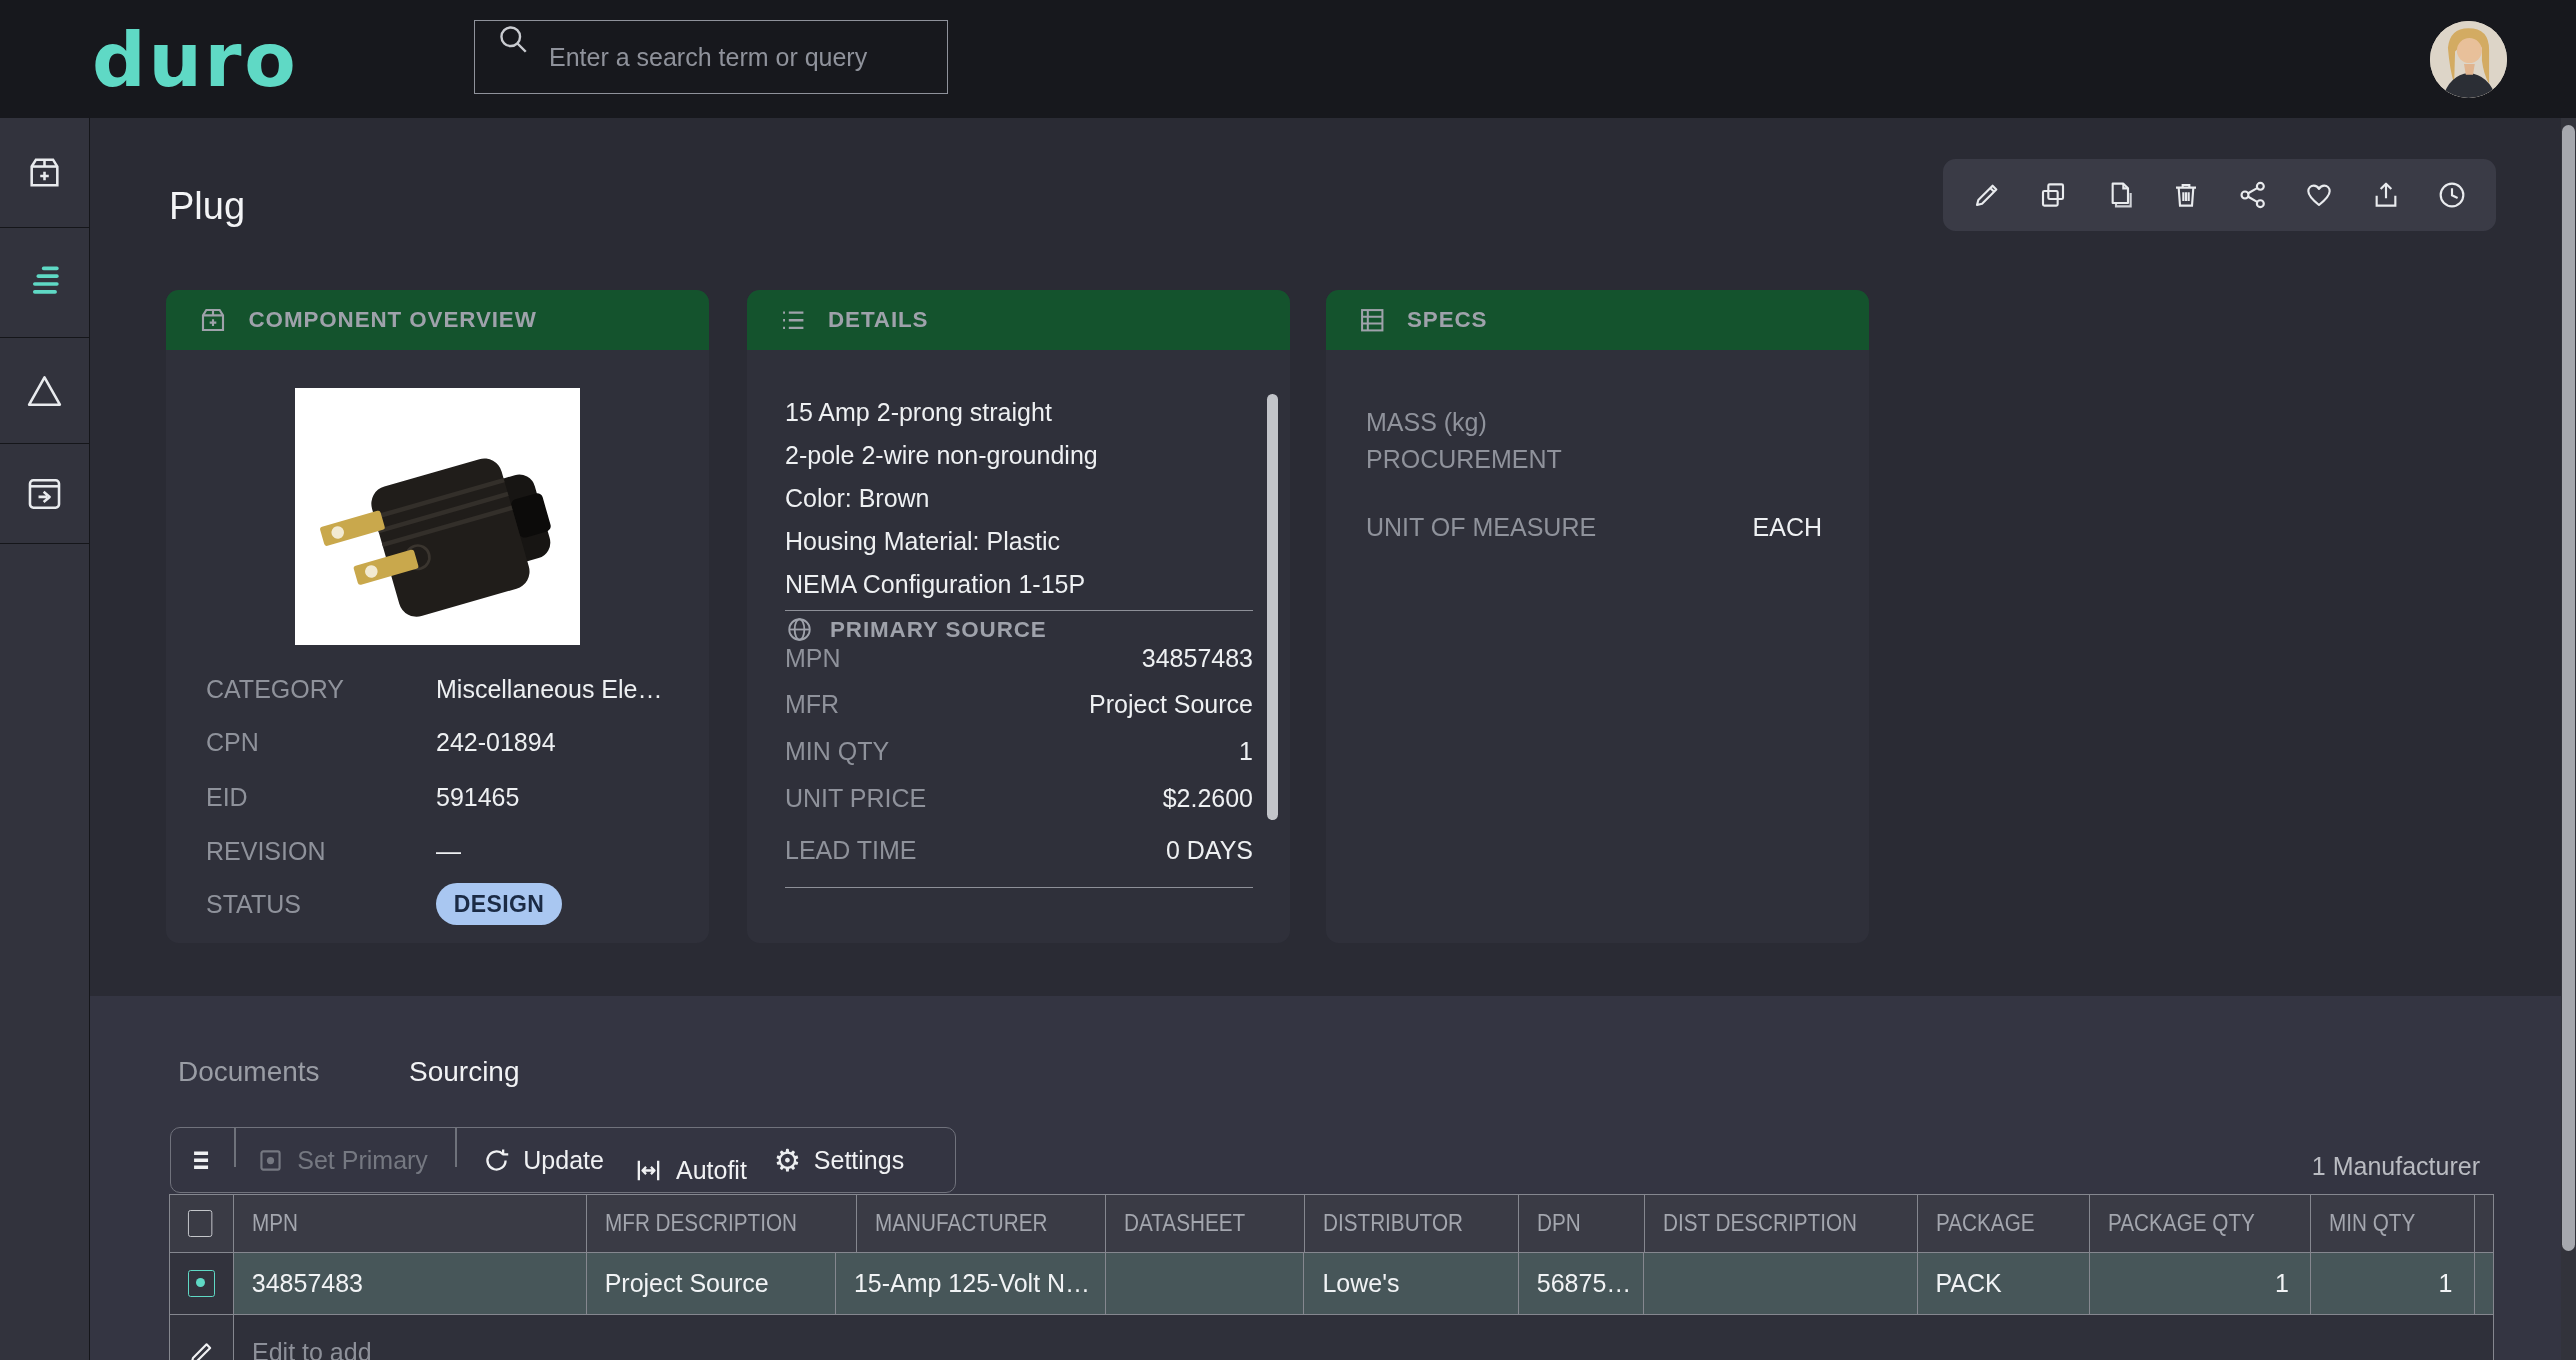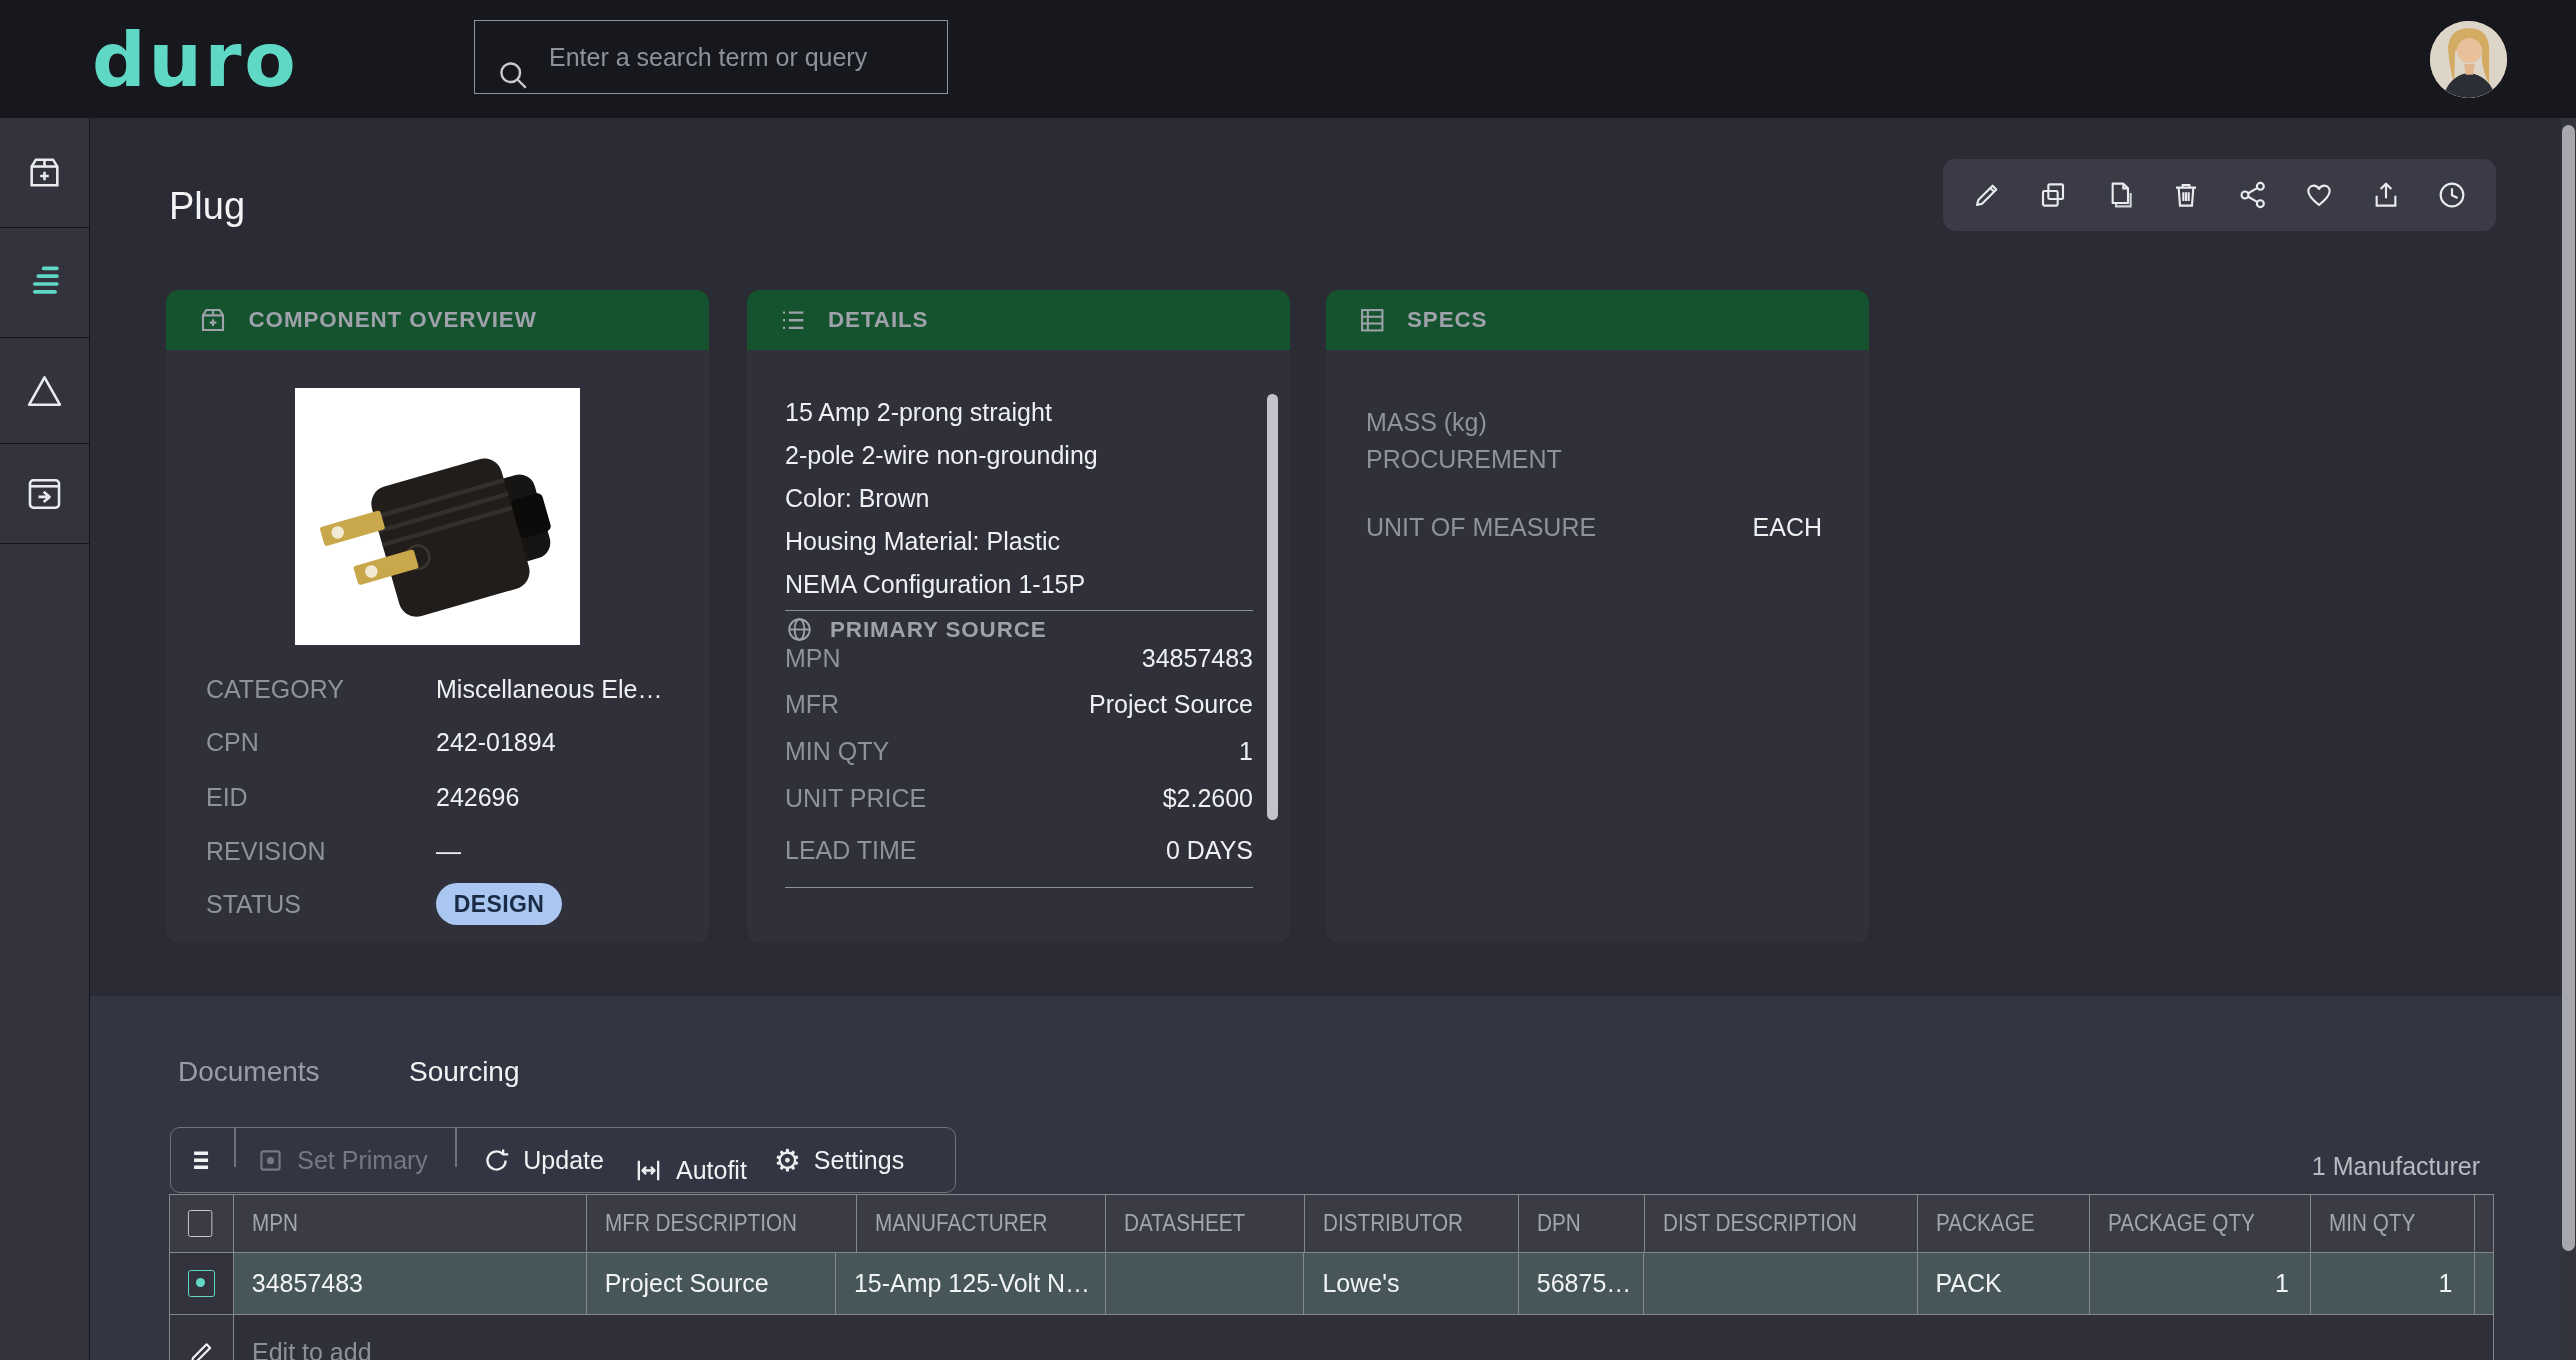--- a/index.html
+++ b/index.html
@@ -6,21 +6,21 @@
   html,body { width:2576px; height:1361px; overflow:hidden; background:#2a2b34;
               font-family:"Liberation Sans", sans-serif; }
   #app { position:absolute; left:0; top:0; width:2576px; height:1361px; }
 
   
   .navbar { position:absolute; left:0; top:0; width:2576px; height:118px; background:#17181d; z-index:30; }
   .logo { position:absolute; left:92px; top:9px; height:101px; display:flex; align-items:center;
           color:#5fd9c5; font-size:75px; font-weight:800; letter-spacing:2.7px;
           font-family:"DejaVu Sans", sans-serif; }
   .searchbox { position:absolute; left:474px; top:20px; width:474px; height:74px;
-               border:1.8px solid #8f929b; background:#17181d; display:flex; align-items:flex-end; }
+               border:1.8px solid #8f929b; background:#17181d; display:flex; align-items:flex-start; }
   .searchbox svg { margin-left:20px; flex:0 0 auto; }
   .searchbox input { flex:1; height:100%; background:transparent; border:none; outline:none;
                      color:#d7d9de; font-size:25px; padding-left:18px; font-family:inherit; }
   .searchbox input::placeholder { color:#8f929b; }
   .avatar { position:absolute; left:2430px; top:20.6px; width:77px; height:77px; border-radius:50%;
             overflow:hidden; background:#ddd5c8; }
 
   
   .sidebar { position:absolute; left:0; top:118px; width:90px; height:1242px; background:#32333d;
              border-right:1.8px solid #15161a; z-index:20; }
@@ -242,21 +242,21 @@
     <div class="field-row" style="top:381px;">
       <span class="f-label">CATEGORY</span>
       <span class="f-value">Miscellaneous Ele…</span>
     </div>
     <div class="field-row" style="top:434px;">
       <span class="f-label">CPN</span>
       <span class="f-value">242-01894</span>
     </div>
     <div class="field-row" style="top:489px;">
       <span class="f-label">EID</span>
-      <span class="f-value">242696</span>
+      <span class="f-value">591465</span>
     </div>
     <div class="field-row" style="top:596px;">
       <span class="f-label">STATUS</span>
     </div>
     <div class="field-row" style="top:543px;">
       <span class="f-label">REVISION</span>
       <span class="f-value">—</span>
     </div>
     <div class="pill">DESIGN</div>
   </div>

